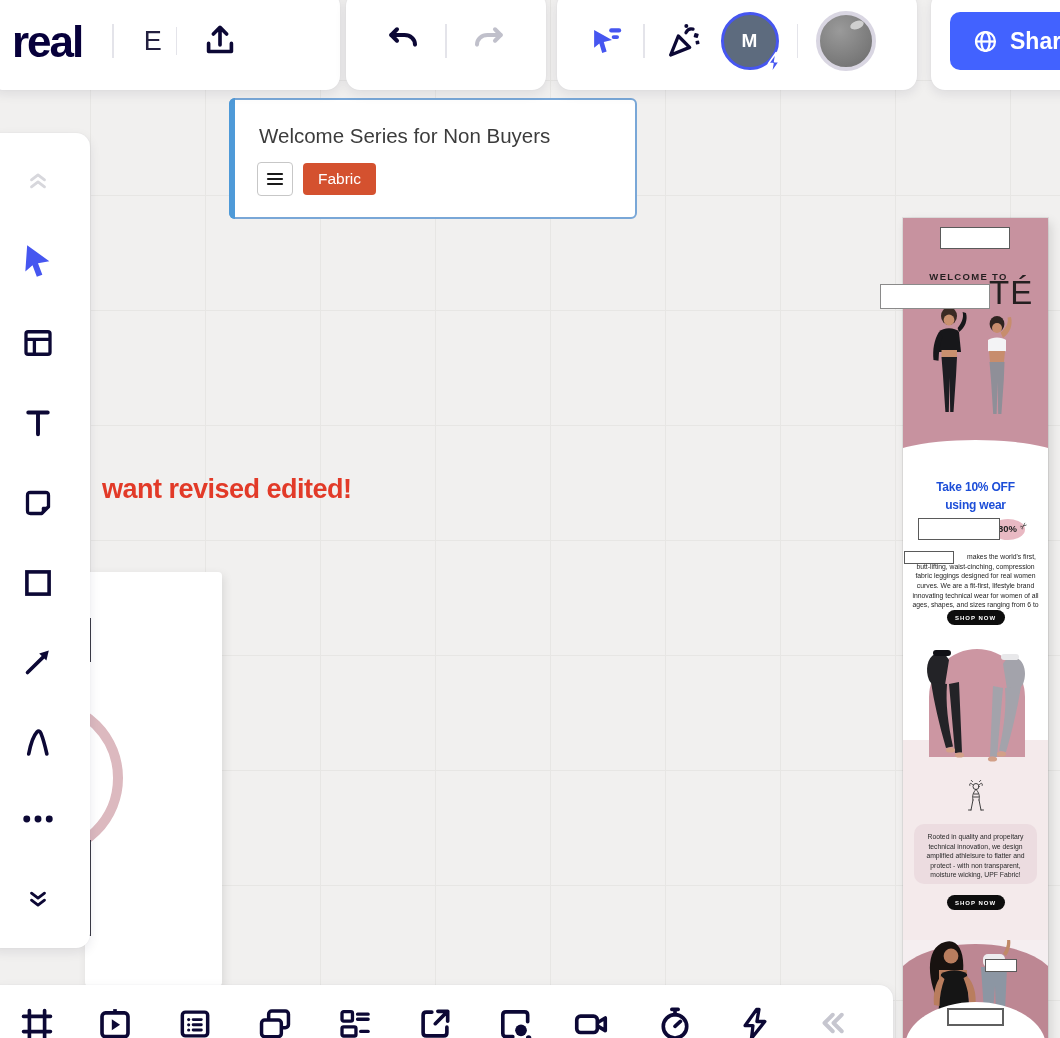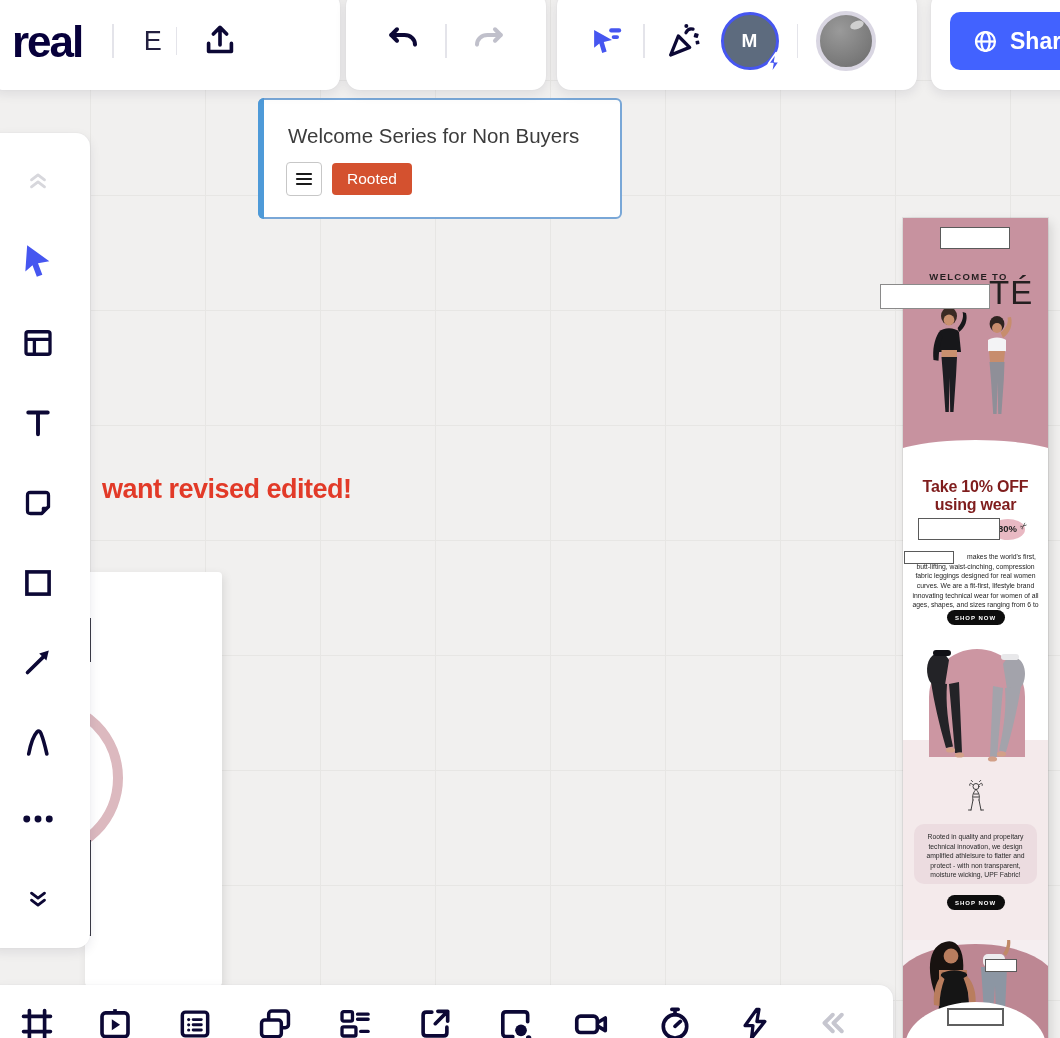--- a/index.html
+++ b/index.html
@@ -44,21 +44,21 @@
 
   
   .left-panel { left:-14px; top:133px; width:104px; height:815px; z-index:20; }
   .lt-icon { position:absolute; left:50%; transform:translateX(-50%); cursor:pointer; background:none; border:none; }
 
   
   .bottom-bar { left:-14px; top:985px; width:907px; height:80px; z-index:20; }
   .bt-icon { position:absolute; top:20px; cursor:pointer; background:none; border:none; }
 
   
-  .welcome-card { position:absolute; left:258px; top:98px; width:364px; height:121px;
+  .welcome-card { position:absolute; left:229px; top:98px; width:408px; height:121px;
     background:#fff; border:2px solid #79a7d7; border-radius:6px; z-index:6; cursor:pointer; }
   .welcome-card .accent { position:absolute; left:-2px; top:-2px; bottom:-2px; width:6px;
     background:#4e9ad8; border-radius:6px 0 0 6px; }
   .welcome-title { position:absolute; left:28px; top:24px; font-size:20.5px; color:#3c3c3c; }
   .align-btn { position:absolute; left:26px; top:62px; width:36px; height:34px; background:#fff;
     border:1.5px solid #c7c7c7; border-radius:4px; display:flex; align-items:center; justify-content:center; cursor:pointer; }
   .welcome-tag { position:absolute; left:72px; top:63px; background:#d4512f; color:#fff;
     font-size:15.5px; padding:7px 15px; border-radius:4px; border:none; cursor:pointer; }
 
   
@@ -77,21 +77,21 @@
   .mockup { position:absolute; left:903px; top:218px; width:145px; height:832px; z-index:5;
     box-shadow:0 0 0 1px rgba(0,0,0,.07), 3px 4px 10px rgba(0,0,0,.12); background:#fff; cursor:pointer; }
   .m-hero { position:relative; width:100%; height:252px; background:#c7929f; overflow:hidden; }
   .redact { position:absolute; background:#fff; border:1.5px solid #5a5a5a; z-index:8; }
   .m-kicker { position:absolute; left:0; right:14px; top:53px; text-align:center; font-size:9.5px;
     font-weight:bold; letter-spacing:1.3px; color:#241f20; }
   .m-brand { position:absolute; left:86px; top:56px; font-size:33px; font-weight:normal; color:#241f20; letter-spacing:1px; }
   .m-herocurve { position:absolute; left:-25px; right:-25px; bottom:-18px; height:48px; background:#fff;
     border-radius:50% 50% 0 0; }
   .m-offer { position:relative; width:100%; height:170px; background:#fff; }
-  .m-offer h2 { text-align:center; padding-top:8px; font-size:16px; line-height:18px; color:#7f1d1d; letter-spacing:-0.2px; }
+  .m-offer h2 { text-align:center; padding-top:8px; font-size:12px; line-height:18px; color:#1d4ed8; letter-spacing:-0.2px; }
   .m-blob { position:absolute; left:88px; top:49px; width:34px; height:21px; background:#e9b9c3; border-radius:50%; }
   .m-code { position:absolute; left:95px; top:53px; font-size:9.5px; font-weight:bold; color:#222; }
   .m-scissors { position:absolute; left:117px; top:51px; font-size:9px; color:#333; transform:rotate(-40deg); }
   .m-para { position:absolute; left:9px; right:9px; top:82px; font-size:6.8px; line-height:1.42;
     text-align:center; color:#1e1e1e; text-indent:0; }
   .shopnow { position:absolute; left:50%; transform:translateX(-50%); width:58px; height:15px;
     background:#0d0d0d; border:none; border-radius:8px; color:#fff; font-size:6px; font-weight:bold;
     letter-spacing:1px; cursor:pointer; font-family:"Liberation Sans",sans-serif; }
   .m-leggings { position:relative; width:100%; height:300px; background:#fff; overflow:hidden; }
   .m-floor { position:absolute; left:0; right:0; top:100px; bottom:0; background:#f4eaeb; }
@@ -125,21 +125,21 @@
   <div class="welcome-title">Welcome Series for Non Buyers</div>
   <button class="align-btn">
     <svg width="18" height="16" viewBox="0 0 18 16">
       <g stroke="#1a1a1a" stroke-width="2.2" stroke-linecap="round">
         <line x1="2" y1="3" x2="16" y2="3"></line>
           <line x1="2" y1="8" x2="16" y2="8"></line>
           <line x1="2" y1="13" x2="16" y2="13"></line>
       </g>
     </svg>
   </button>
-  <button class="welcome-tag">Rooted</button>
+  <button class="welcome-tag">Fabric</button>
 </div>
 
 <div class="mockup">
 
   <div class="m-hero">
     <div class="redact" style="left:37px; top:9px; width:70px; height:22px;"></div>
     <div class="m-kicker">WELCOME TO</div>
     <div class="m-brand">TÉ</div>
     <svg width="140" height="172" viewBox="0 0 140 172" style="position:absolute; left:2px; bottom:4px;">
 

